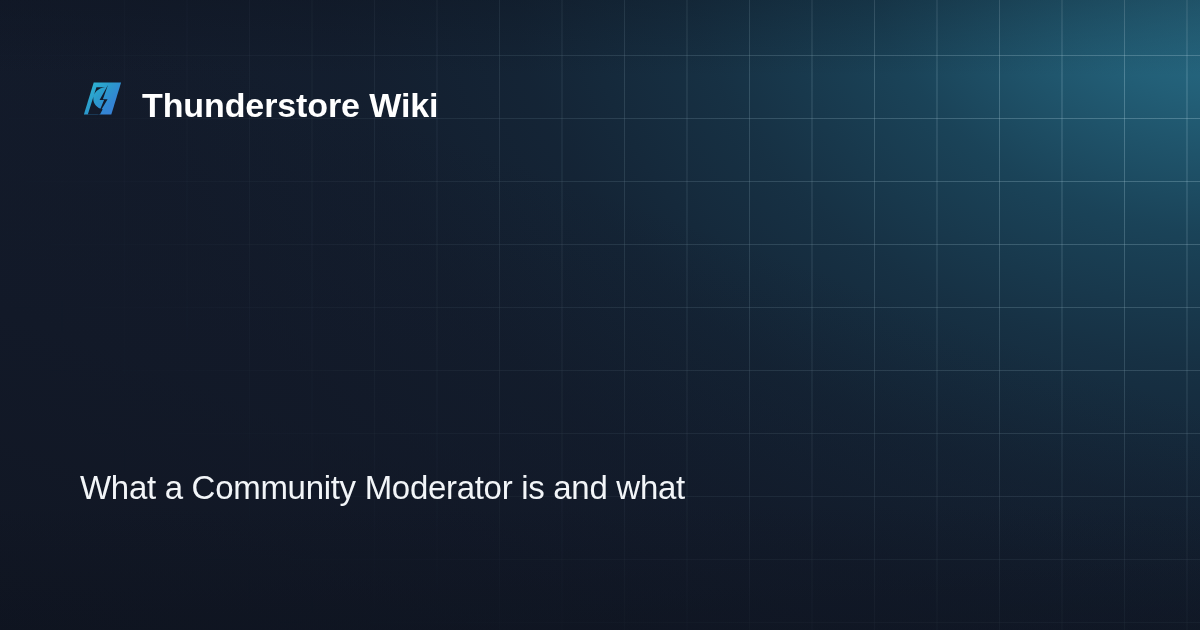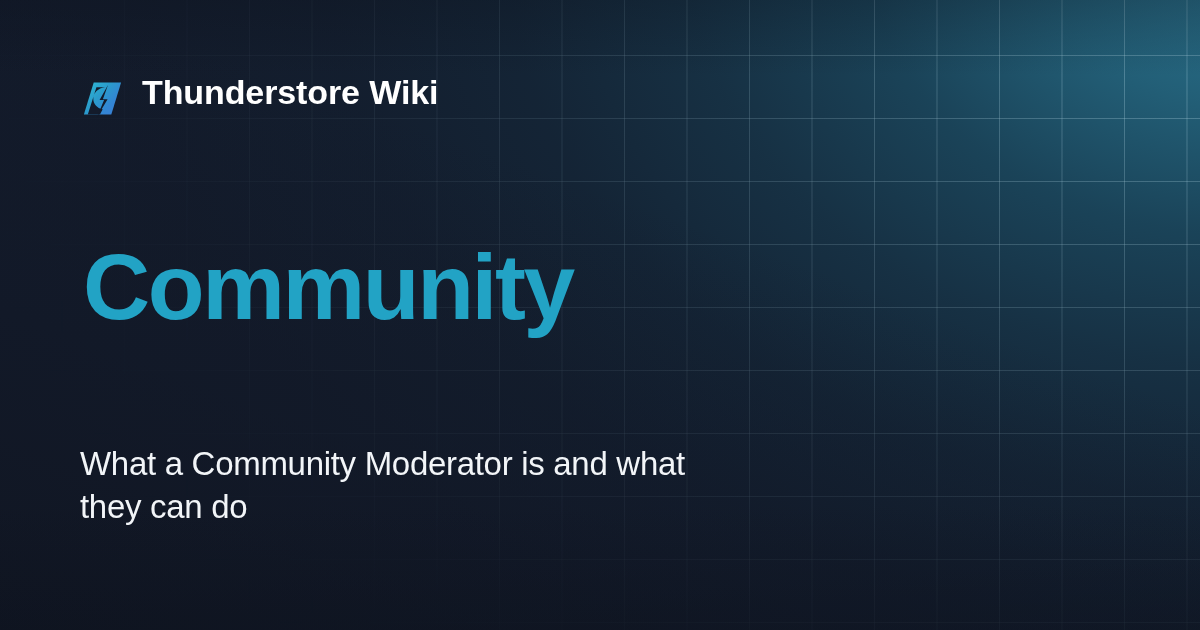--- a/index.html
+++ b/index.html
@@ -109,21 +109,21 @@
     width: 100%;
     height: 100%;
   }
 
   
   .brand {
     position: absolute;
     left: 79px;
     top: 75px;
     display: flex;
-    align-items: flex-start;
+    align-items: flex-end;
     gap: 16px;
   }
   .brand-logo {
     width: 47px;
     height: 47px;
     display: block;
     flex: none;
   }
   .brand-name {
     font-size: 34px;
@@ -145,21 +145,21 @@
     line-height: 0.99;
     letter-spacing: -2.4px;
     color: #22a3c5;
   }
   .headline-line { display: block; }
 
   
   .subtitle {
     position: absolute;
     left: 80px;
-    top: 443px;
+    top: 467px;
     width: 760px;
     font-size: 33px;
     font-weight: 400;
     line-height: 1.30;
     letter-spacing: -0.3px;
     color: #f2f5f8;
   }
   .subtitle-line { display: block; }
 </style>
 </head>
@@ -197,22 +197,20 @@
           <path d="M30.6 12.6 L38.6 12.6 L33.0 31.0 L24.6 31.0 Z" fill="#131b2b" opacity="0"></path>
         </g>
 
         <path d="M29.6 10.2 L21.0 25.6 L25.6 25.6 L18.4 43.0 L29.2 24.8 L24.4 24.8 Z" fill="#131b2b"></path>
         <path d="M33.2 12.4 L40.0 12.4 L34.0 31.2 L27.4 31.2 Z" fill="#131b2b" opacity="0"></path>
       </svg>
       <span class="brand-name">Thunderstore Wiki</span>
     </div>
 
     <h1 class="headline">
-      <span class="headline-line">Community</span>
     </h1>
 
     <p class="subtitle">
       <span class="subtitle-line">What a Community Moderator is and what</span>
-      <span class="subtitle-line">they can do</span>
     </p>
 
   </div>
 </div>
 
 </body></html>

